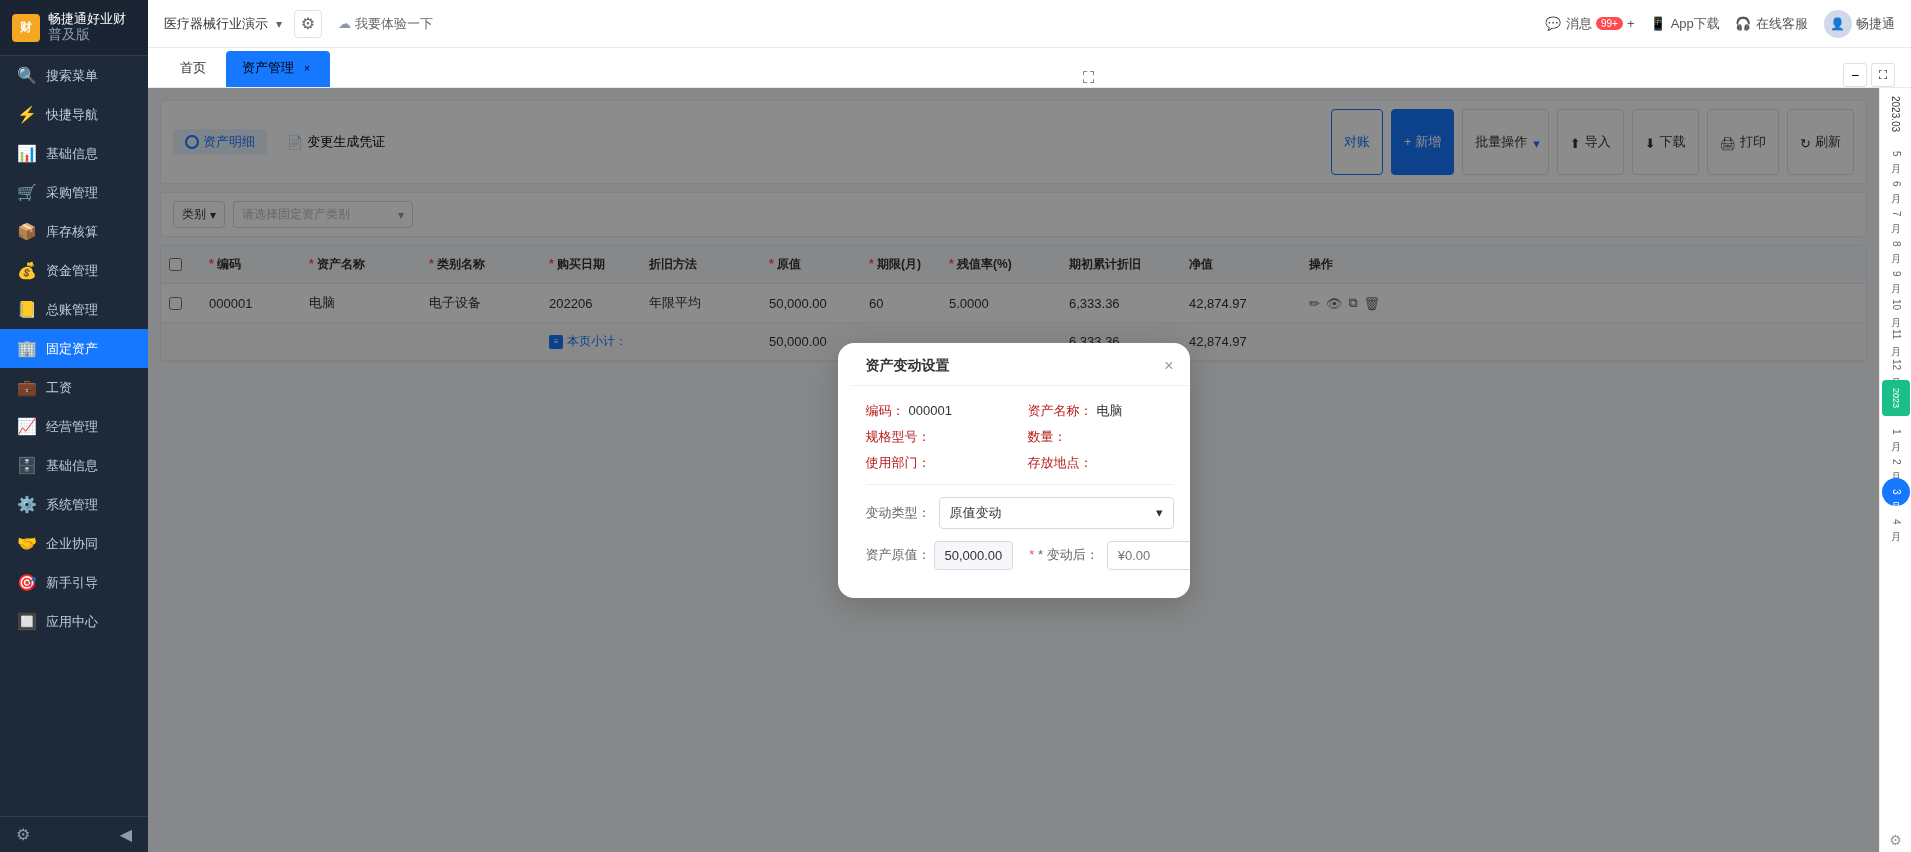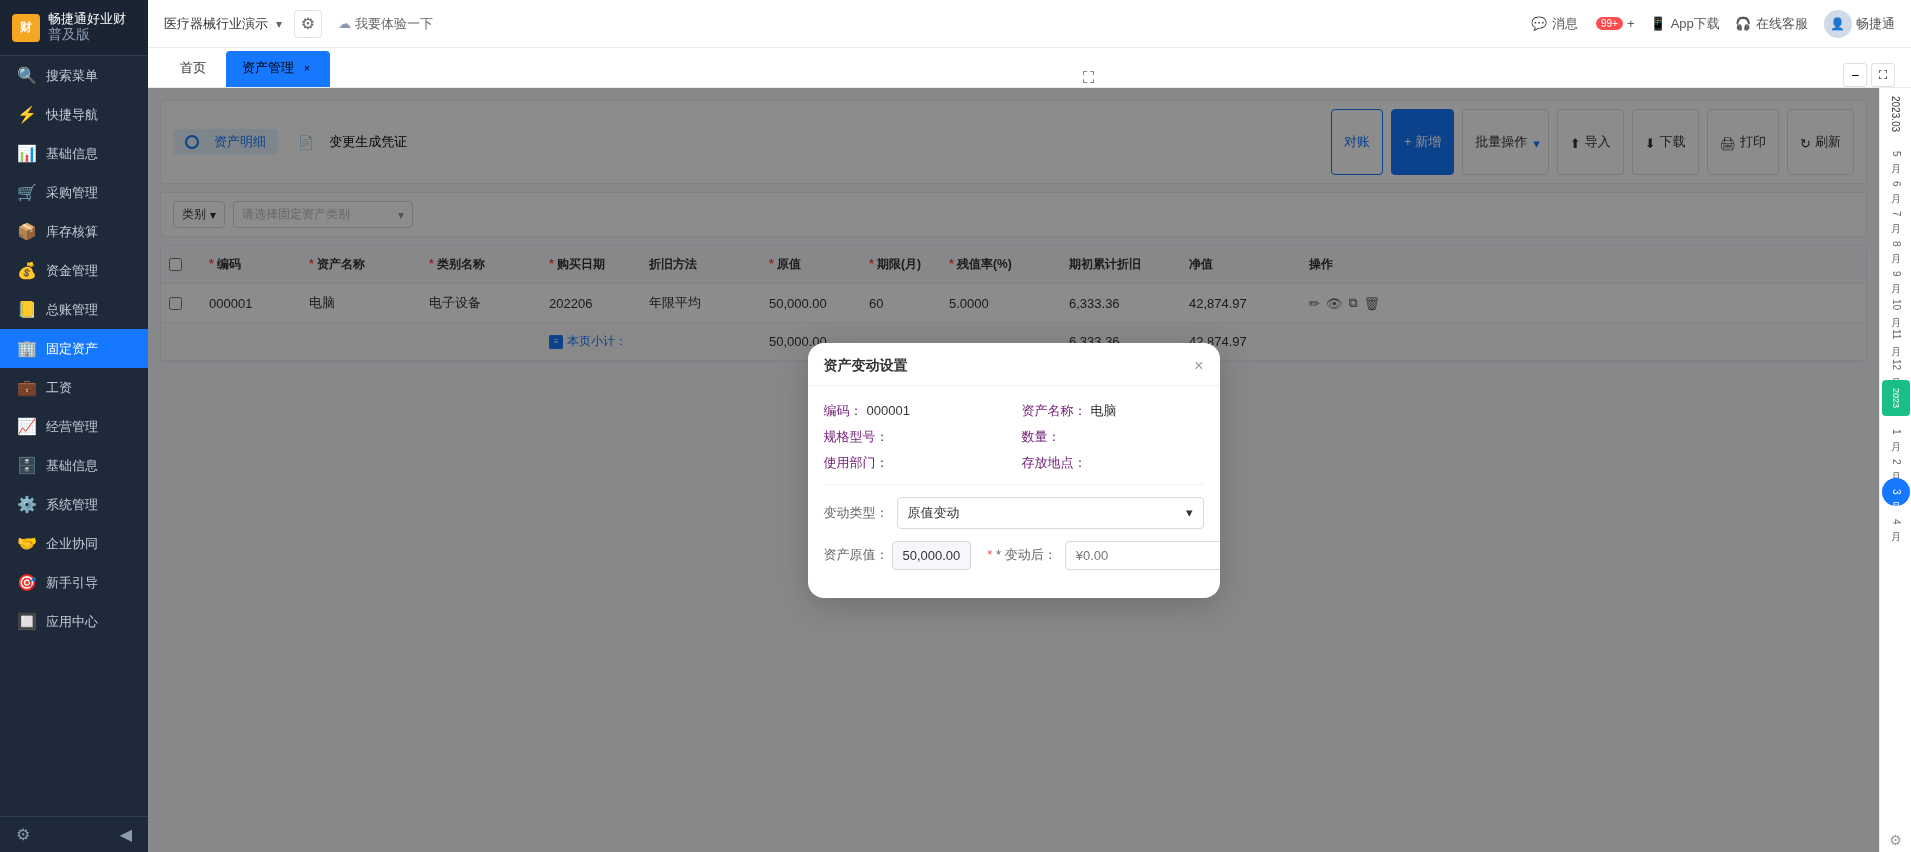--- a/index.html
+++ b/index.html
@@ -73,21 +73,21 @@
       flex-shrink: 0;
     }
     .topbar-left { display: flex; align-items: center; flex: 1; }
     .topbar-company { font-size: 13px; color: #333; margin-right: 8px; }
     .topbar-dropdown { color: #666; font-size: 12px; cursor: pointer; margin-right: 12px; }
     .topbar-settings { width: 28px; height: 28px; border-radius: 4px; border: 1px solid #e0e0e0; display: flex; align-items: center; justify-content: center; cursor: pointer; color: #666; margin-right: 16px; }
     .topbar-experience { display: flex; align-items: center; color: #666; font-size: 13px; }
     .topbar-experience-icon { margin-right: 4px; color: #8a9bb0; }
     .topbar-right { display: flex; align-items: center; gap: 16px; }
     .topbar-right-item { display: flex; align-items: center; color: #555; font-size: 13px; cursor: pointer; gap: 4px; }
-    .badge { background: #ff4d4f; color: white; font-size: 10px; border-radius: 8px; padding: 1px 5px; margin-left: 14px; }
+    .badge { background: #ff4d4f; color: white; font-size: 10px; border-radius: 8px; padding: 1px 5px; }
     .topbar-avatar { width: 28px; height: 28px; border-radius: 50%; background: #d0d9e8; display: flex; align-items: center; justify-content: center; color: #555; font-size: 12px; }
 
     
     .tabs-bar {
       height: 40px;
       background: white;
       border-bottom: 1px solid #e8ecf0;
       display: flex;
       align-items: flex-end;
       padding: 0 16px;
@@ -144,21 +144,21 @@
       gap: 8px;
       margin-bottom: 8px;
       border: 1px solid #e8ecf0;
     }
     .toolbar-tab {
       display: flex; align-items: center;
       padding: 4px 12px;
       border-radius: 4px;
       font-size: 13px;
       cursor: pointer;
-      gap: 15px;
+      gap: 4px;
     }
     .toolbar-tab.active { background: #e6f4ff; color: #1677ff; }
     .toolbar-tab-icon { width: 14px; height: 14px; border-radius: 50%; border: 2px solid #1677ff; }
     .toolbar-tab-icon-doc { font-size: 13px; }
     .toolbar-divider { flex: 1; }
     .toolbar-btn {
       display: flex; align-items: flex-end;
       padding: 23px 12px;
       border-radius: 4px;
       font-size: 13px;
@@ -302,44 +302,45 @@
       top: 0; left: 0; right: 0; bottom: 0;
       background: rgba(0,0,0,0.45);
       display: flex;
       align-items: center;
       justify-content: center;
       z-index: 100;
     }
     .modal {
       background: white;
       border-radius: 16px;
-      width: 412px;
+      width: 352px;
       box-shadow: 0 8px 32px rgba(0,0,0,0.18);
       overflow: hidden;
+      padding-left: 12px;
     }
     .modal-header {
       padding: 14px 16px 10px;
       border-bottom: 1px solid #f0f0f0;
       display: flex;
       align-items: center;
       justify-content: space-between;
     }
     .modal-title { font-size: 14px; font-weight: 600; color: #333; }
     .modal-close { cursor: pointer; color: #999; font-size: 16px; }
     .modal-body { padding: 16px; }
     .modal-info-grid {
       display: grid;
       grid-template-columns: 1fr 1fr;
       gap: 8px 16px;
       margin-bottom: 12px;
       padding-bottom: 12px;
       border-bottom: 1px solid #f0f0f0;
     }
     .modal-info-item { display: flex; align-items: center; font-size: 13px; color: #333; gap: 4px; }
-    .modal-info-label { color: #701a75; white-space: nowrap; }
+    .modal-info-label { color: #b91c1c; white-space: nowrap; }
     .modal-field { margin-bottom: 12px; display: flex; align-items: center; gap: 8px; }
     .modal-field-label { font-size: 13px; color: #666; white-space: nowrap; min-width: 60px; }
     .modal-select {
       flex: 1;
       border: 1px solid #d9d9d9;
       border-radius: 4px;
       padding: 6px 10px;
       font-size: 13px;
       color: #333;
       display: flex;

